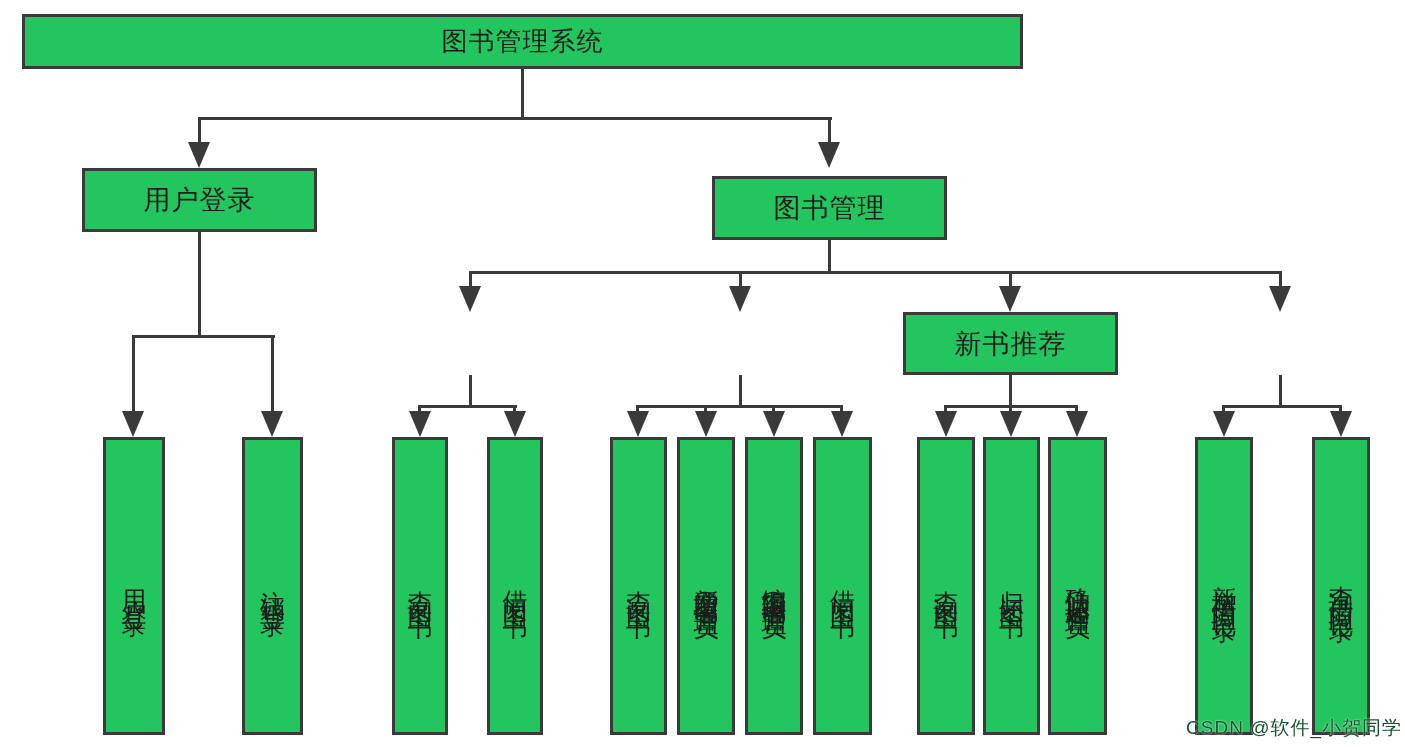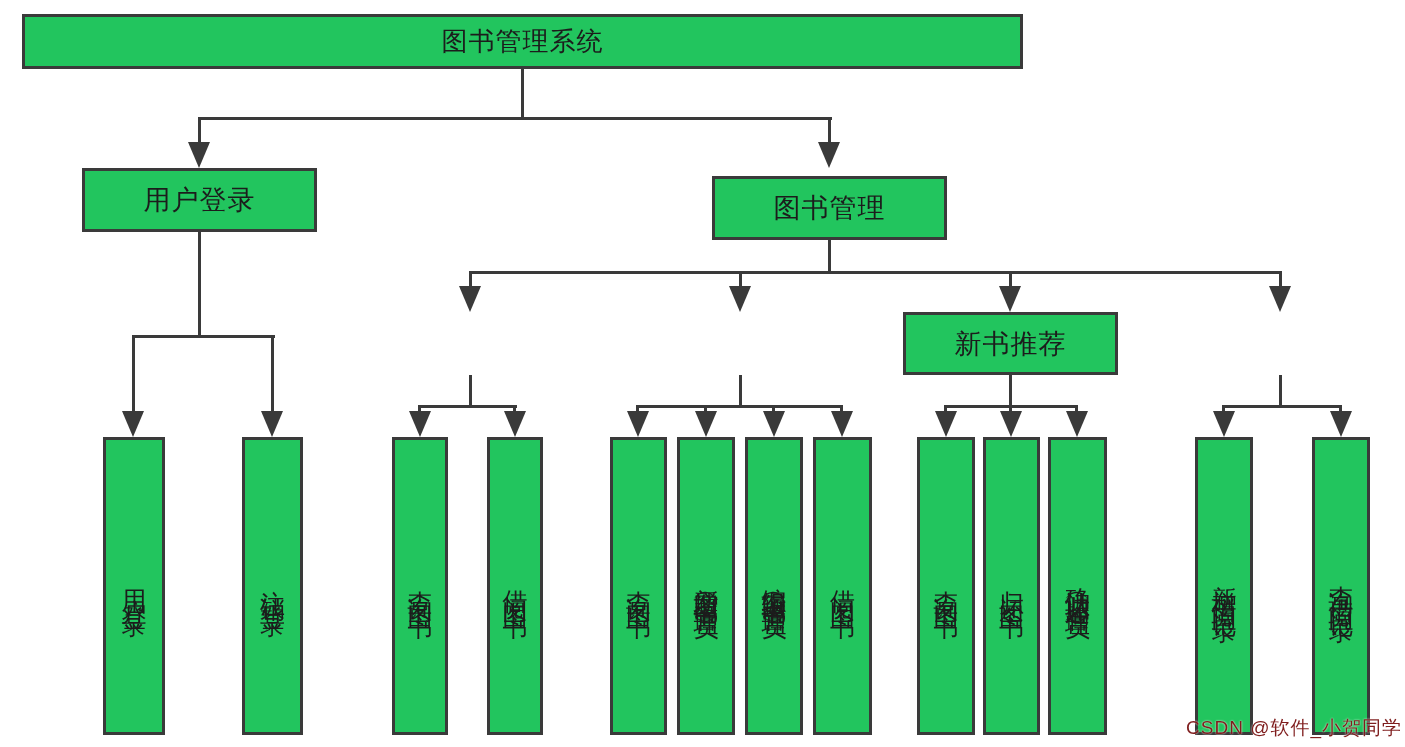--- a/index.html
+++ b/index.html
@@ -23,21 +23,21 @@
   .sp9{letter-spacing:4px;}
   .v{position:absolute;width:3px;background:#3a3a3a;z-index:1;}
   .h{position:absolute;height:3px;background:#3a3a3a;z-index:1;}
   .arr{
     position:absolute;width:0;height:0;z-index:1;
     border-left:11px solid transparent;border-right:11px solid transparent;
     border-top:26px solid #3a3a3a;
   }
   .watermark{
     position:absolute;top:715px;right:3px;z-index:6;
-    font-size:19px;color:#7f1d1d;letter-spacing:1px;
+    font-size:19px;color:#14532d;letter-spacing:1px;
     text-shadow:0 0 2px #ffffff;
   }
 </style>
 </head>
 <body>
 
 <div class="stage">
 
   <div class="node root" style="left:22px;top:14px;width:1001px;height:55px">
     <span>图书管理系统</span>

